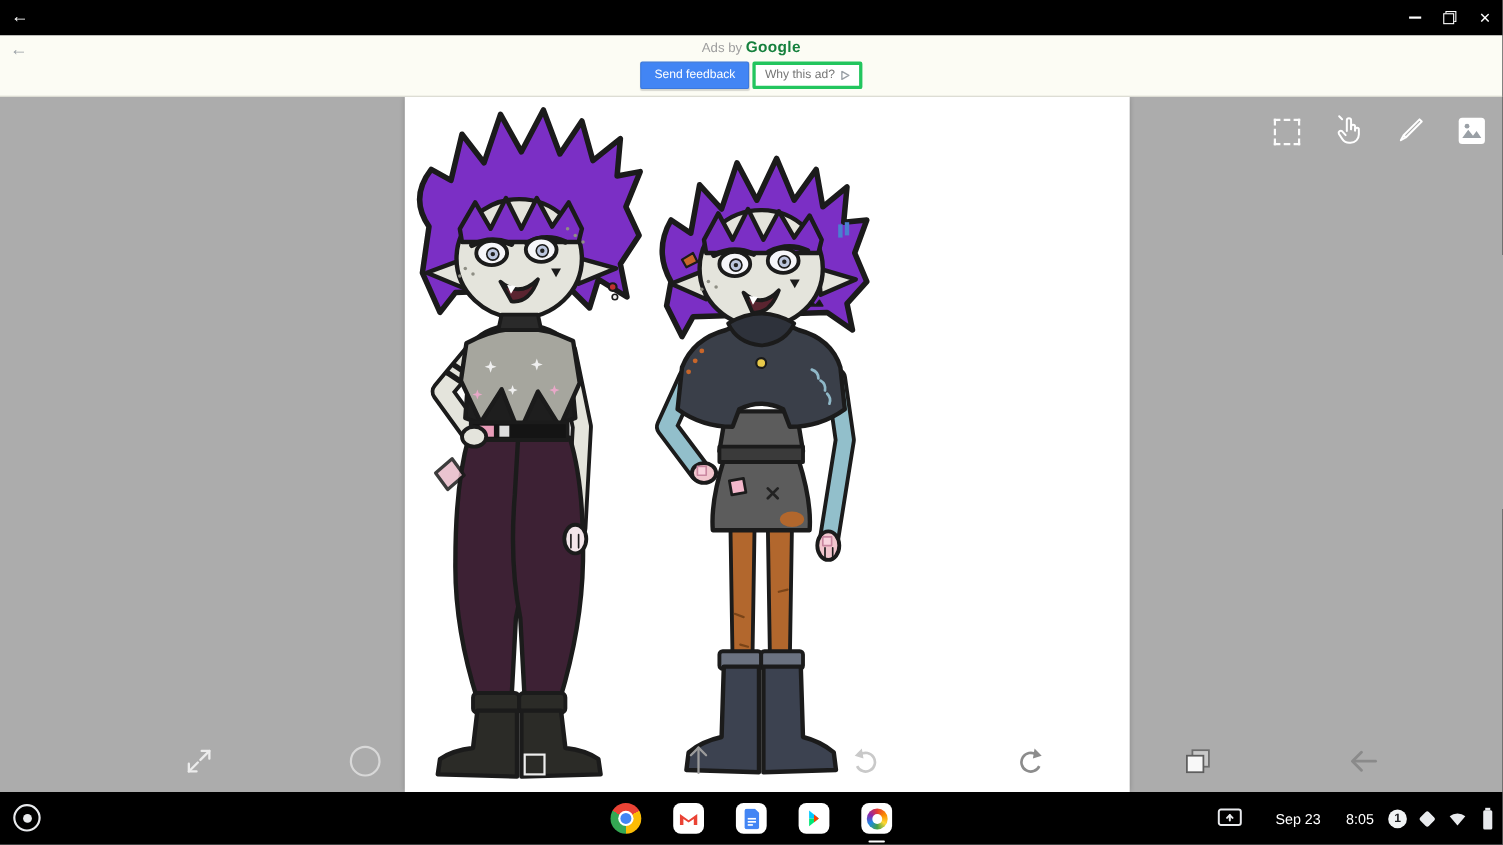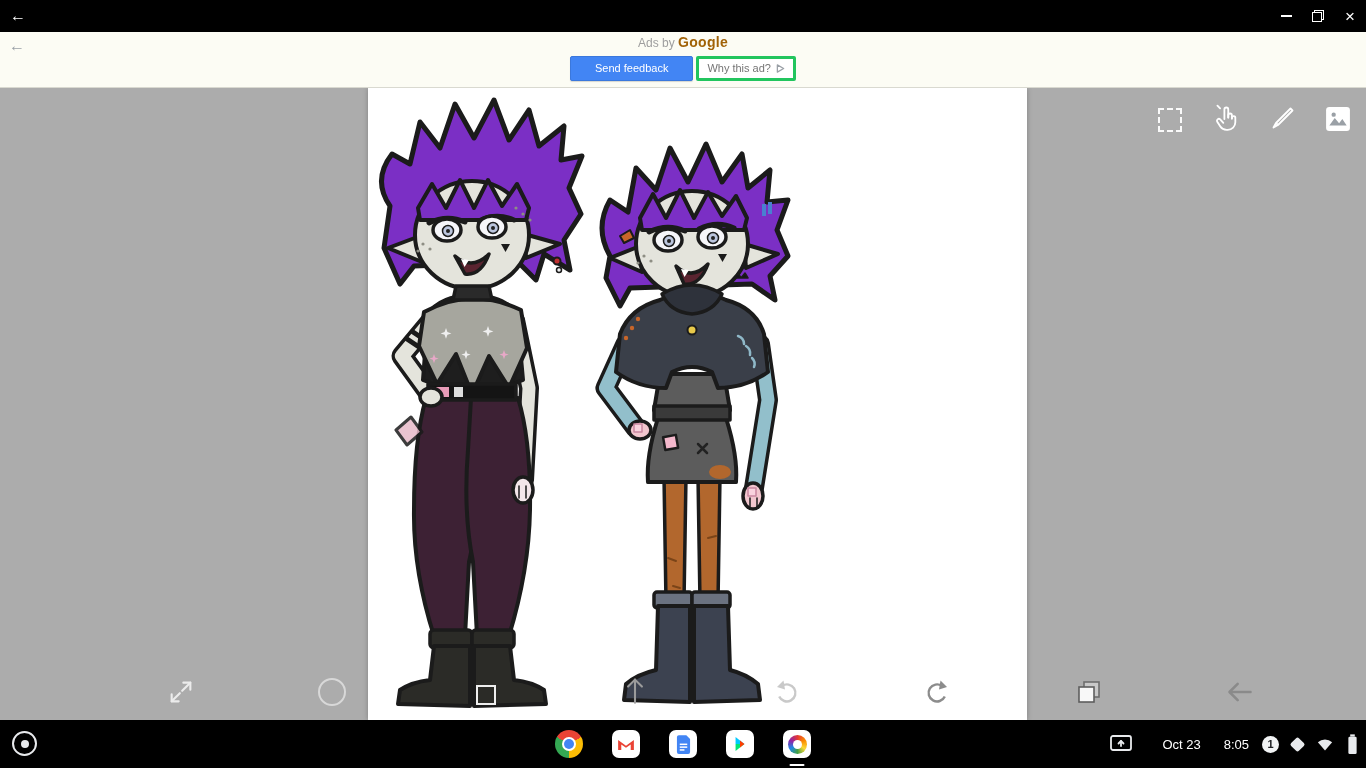--- a/index.html
+++ b/index.html
@@ -18,23 +18,23 @@
   .restore-glyph::before { content:""; position:absolute; top:0; right:0; width:8px; height:8px; border:1.5px solid #fff; }
   .restore-glyph::after  { content:""; position:absolute; bottom:0; left:0; width:8px; height:8px; border:1.5px solid #fff; background:#000; }
   .close-glyph { font-size:17px; line-height:17px; color:#fff; }
 
   
   .ad-banner { position:absolute; top:32px; left:0; width:1366px; height:56px; background:#FCFCF4;
                border-bottom:1px solid #D9D9D0; z-index:30; text-align:center; }
   .ad-back { position:absolute; left:4px; top:1px; width:26px; height:26px; background:none; border:none;
              color:#9AA0A6; font-size:16px; cursor:pointer; }
   .ad-header { padding-top:2px; color:#9E9E9E; font-size:12px; }
-  .ad-brand { font-size:14px; font-weight:600; letter-spacing:0.3px; color:#a16207; }
+  .ad-brand { font-size:14px; font-weight:600; letter-spacing:0.3px; color:#15803d; }
   .ad-buttons { margin-top:6px; display:flex; justify-content:center; gap:3px; }
-  .btn-feedback { background:#4285F4; color:#fff; font-size:11px; padding:3px 24px 4px; border:1px solid #3B78DC;
+  .btn-feedback { background:#4285F4; color:#fff; font-size:11px; padding:3px 12px 4px; border:1px solid #3B78DC;
                   border-radius:2px; cursor:pointer; box-shadow:0 1px 1px rgba(0,0,0,.15); }
   .btn-why { background:#fff; color:#757575; font-size:11px; padding:3px 8px 4px; border:3px solid #22c55e;
              border-radius:2px; cursor:pointer; display:flex; align-items:center; gap:5px; }
 
   
   .workspace { position:absolute; top:88px; left:0; width:1366px; height:632px; background:#ACACAC; }
   .paint-canvas { position:absolute; left:368px; top:0; width:659px; height:632px; background:#FFFFFF;
                   box-shadow:0 0 5px rgba(0,0,0,.25); }
   .paint-canvas svg { display:block; width:100%; height:100%; }
 
@@ -352,21 +352,21 @@
         <span class="active-dash"></span>
       </button>
     </div>
 
     <div class="status-area">
       <svg width="24" height="24" viewBox="0 0 24 24" fill="none" stroke="#E8EAED" stroke-width="1.8" stroke-linecap="round" stroke-linejoin="round">
         <rect x="2" y="4" width="20" height="14" rx="2"></rect>
         <path d="M12 14 V9"></path>
           <path d="M9.5 11.5 L12 9 l2.5 2.5"></path>
       </svg>
-      <span class="status-text date-text">Oct 23</span>
+      <span class="status-text date-text">Sep 23</span>
       <span class="status-text time-text">8:05</span>
       <span class="notif-badge">1</span>
       <span class="diamond-glyph"></span>
       <svg width="18" height="18" viewBox="0 0 24 24">
         <path d="M12 20.5 L2.5 9.5 a15 15 0 0 1 19 0 Z" fill="#E8EAED"></path>
       </svg>
       <svg width="11" height="22" viewBox="0 0 12 24">
         <rect x="3.5" y="1.5" width="5" height="2.5" fill="#E8EAED"></rect>
         <rect x="1.5" y="4" width="9" height="19" rx="1.5" fill="#E8EAED"></rect>
       </svg>

